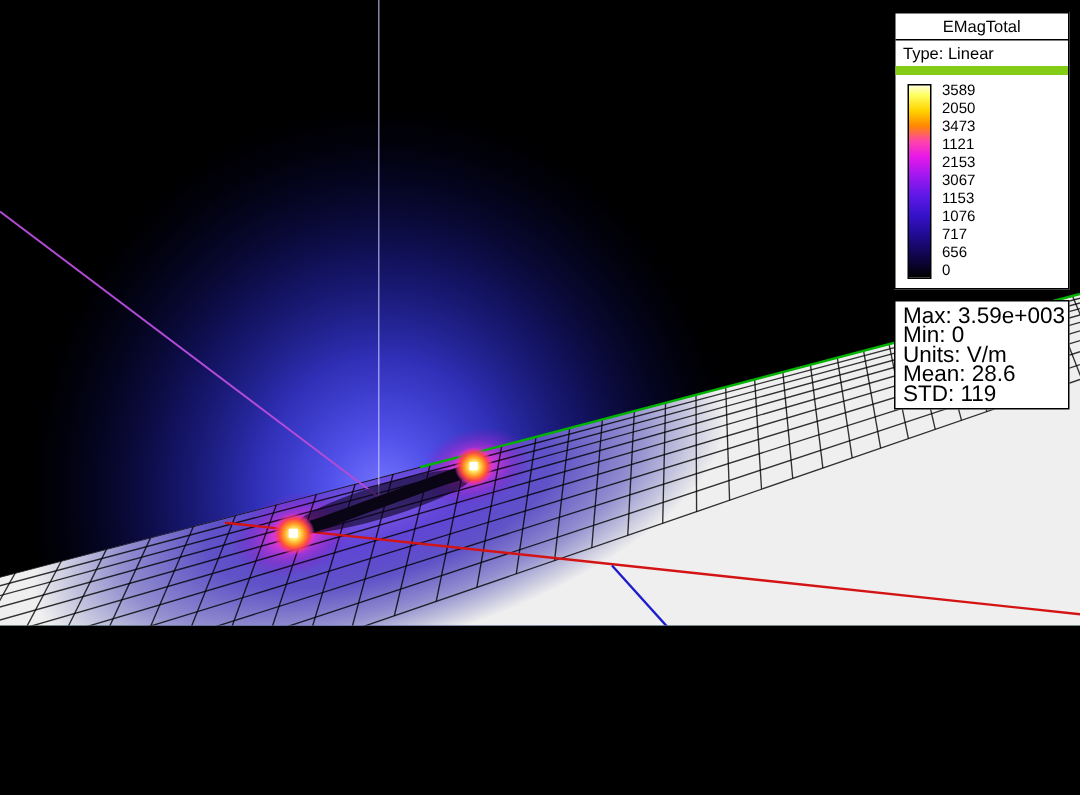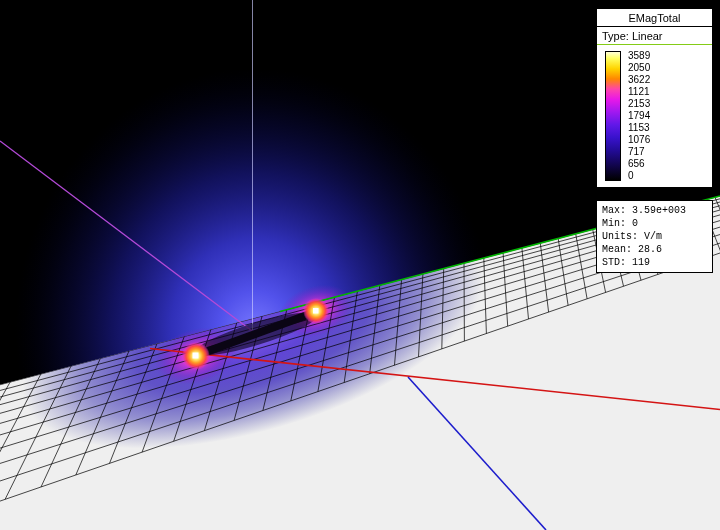--- a/index.html
+++ b/index.html
@@ -1,27 +1,27 @@
 <!DOCTYPE html>
 <html><head>
 <meta charset="utf-8">
 <style>
   html,body{margin:0;padding:0;background:#000;}
   body{width:720px;height:530px;overflow:hidden;font-family:"Liberation Sans",sans-serif;}
-  #stage{position:relative;width:720px;height:530px;overflow:hidden;background:#14b8a6;}
+  #stage{position:relative;width:720px;height:417px;overflow:hidden;background:#14b8a6;}
   #scene{position:absolute;left:0;top:0;}
   .panel{position:absolute;background:#fff;border:1px solid #000;color:#000;box-sizing:border-box;}
   .legend{left:596px;top:8px;width:117px;}
   .legend-title{text-align:center;font-size:11px;padding:3px 0 2px 0;border-bottom:1px solid #000;}
-  .legend-type{font-size:11px;padding:3px 0 2px 5px;border-bottom:1px solid #84cc16;}
+  .legend-type{font-size:11px;padding:3px 0 2px 5px;border-bottom:6px solid #84cc16;}
   .legend-scale{display:flex;padding:6px 4px 6px 8px;}
   .colorbar{width:14px;height:128px;border:1px solid #000;flex:none;}
   .ticks{display:flex;flex-direction:column;justify-content:space-between;margin-left:7px;height:130px;font-size:10px;}
   .tick{line-height:10px;white-space:nowrap;}
-  .stats{left:596px;top:200px;width:117px;padding:3px 16px 3px 5px;font-size:10px;line-height:13px;font-family:Liberation Mono, monospace;}
+  .stats{left:596px;top:200px;width:117px;padding:3px 16px 3px 5px;font-size:15px;line-height:13px;}
   .stats div{white-space:nowrap;}
 </style>
 </head>
 <body>
 
 <div id="stage">
 
   <svg id="scene" width="720" height="530" viewBox="0 0 720 530" xmlns="http://www.w3.org/2000/svg">
     <defs>
       <radialGradient id="skyGlow" cx="50%" cy="50%" r="50%">
@@ -135,24 +135,24 @@
   </svg>
 
   <div class="panel legend">
     <div class="legend-title">EMagTotal</div>
     <div class="legend-type">Type: Linear</div>
     <div class="legend-scale">
       <div class="colorbar" id="colorbar" style="background: linear-gradient(rgb(255, 255, 216) 0%, rgb(255, 255, 96) 5%, rgb(255, 212, 0) 13%, rgb(255, 136, 0) 21%, rgb(255, 68, 170) 29%, rgb(232, 24, 232) 37%, rgb(160, 24, 240) 47%, rgb(96, 24, 232) 57%, rgb(56, 18, 204) 67%, rgb(34, 11, 150) 77%, rgb(18, 5, 80) 88%, rgb(0, 0, 0) 100%);"></div>
       <div class="ticks" id="legend-ticks">
           <div class="tick">3589</div>
           <div class="tick">2050</div>
-          <div class="tick">3622</div>
+          <div class="tick">3473</div>
           <div class="tick">1121</div>
           <div class="tick">2153</div>
-          <div class="tick">1794</div>
+          <div class="tick">3067</div>
           <div class="tick">1153</div>
           <div class="tick">1076</div>
           <div class="tick">717</div>
           <div class="tick">656</div>
           <div class="tick">0</div>
         </div>
     </div>
   </div>
 
   <div class="panel stats">

